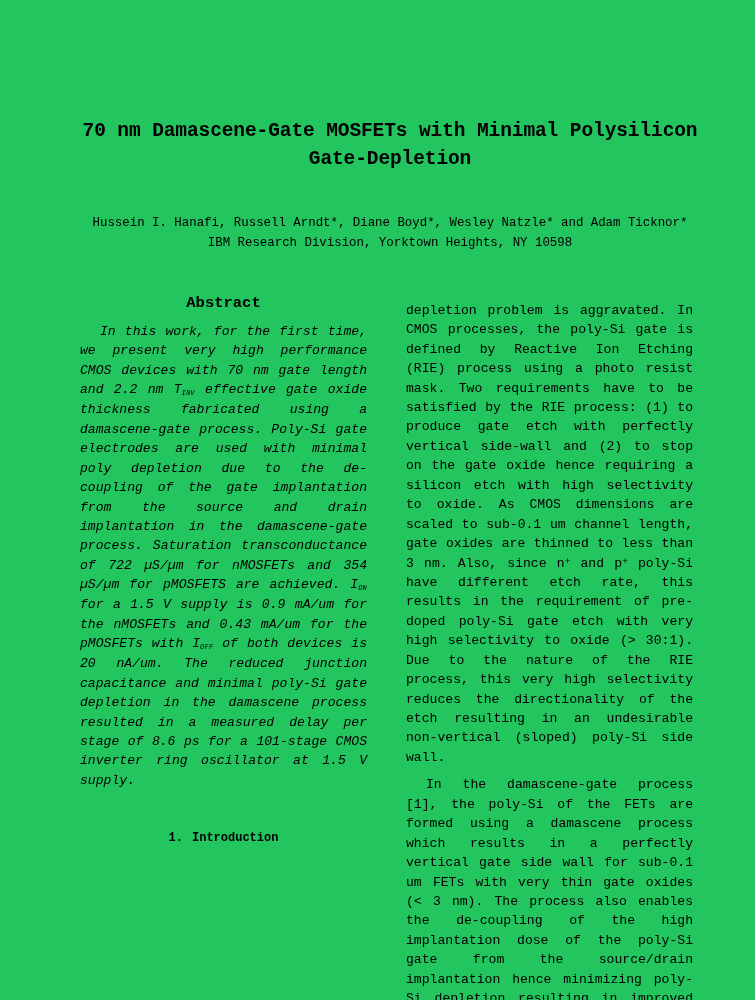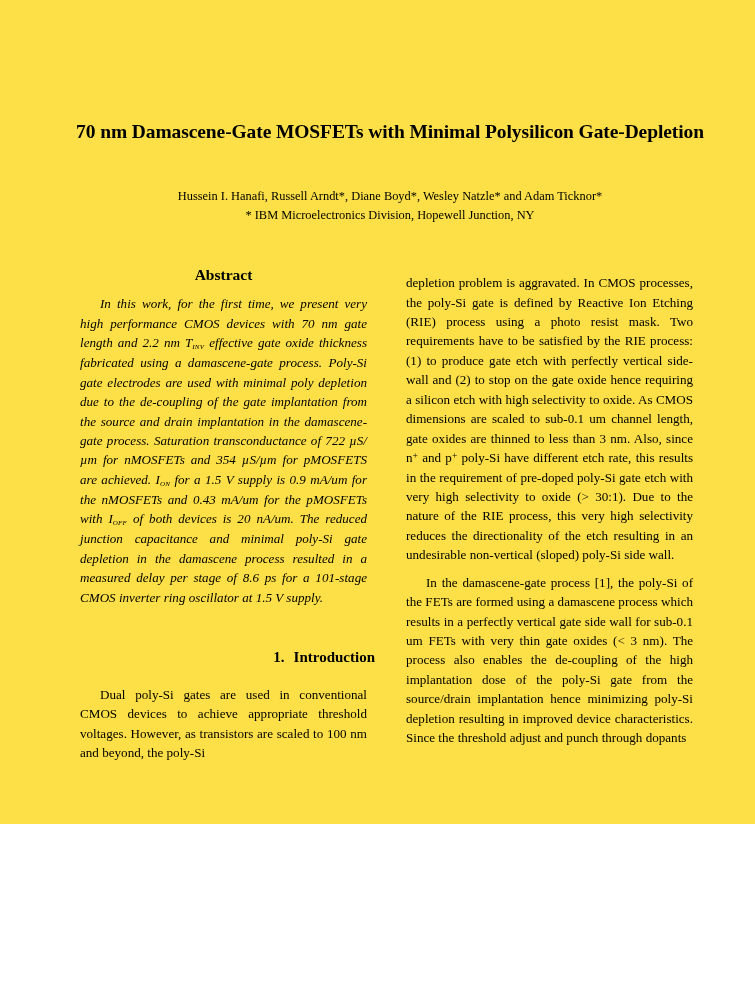--- a/index.html
+++ b/index.html
@@ -10,23 +10,24 @@
   body {
     width: 755px;
     height: 1000px;
     font-family: "Liberation Serif", "DejaVu Serif", serif;
     color: #000000;
     overflow: hidden;
   }
   .page {
     position: relative;
     width: 755px;
-    height: 824px;
-    background: #fde047;
+    height: 1000px;
+    background: #22c55e;
     box-sizing: border-box;
+    font-family: Liberation Mono, monospace;
   }
   .content {
     position: absolute;
     left: 72px;
     top: 0;
     width: 636px;
   }
 
   
   .title {
@@ -76,27 +77,27 @@
     text-justify: inter-word;
     hyphens: none;
   }
   p.indent { text-indent: 20px; }
 
   .abstract-body {
     font-style: italic;
   }
 
   .section-head {
-    font-size: 15px;
+    font-size: 12px;
     font-weight: bold;
     margin: 0;
     padding-top: 33px;
     padding-bottom: 9px;
     line-height: 1.3;
-    text-align: right;
+    text-align: center;
   }
   .section-head .num { margin-right: 9px; }
 
   sub {
     font-size: 0.72em;
     vertical-align: -0.22em;
     font-variant: small-caps;
     letter-spacing: 0.2px;
   }
   sup {
@@ -108,34 +109,33 @@
 </head>
 <body>
 
 <div class="page">
   <div class="content">
 
     <h1 class="title">70 nm Damascene-Gate MOSFETs with Minimal Polysilicon Gate-Depletion</h1>
 
     <div class="authors">
       <div>Hussein I. Hanafi, Russell Arndt*, Diane Boyd*, Wesley Natzle* and Adam Ticknor*</div>
-      <div>* IBM Microelectronics Division, Hopewell Junction, NY</div>
+      <div>IBM Research Division, Yorktown Heights, NY 10598</div>
     </div>
 
     <div class="columns">
 
       <div class="col">
 
         <h2 class="abstract-head">Abstract</h2>
 
         <p class="abstract-body indent"><span>In this work, for the first time, we present very high performance CMOS devices with 70 nm gate length and 2.2 nm </span><span class="nowrap"><span>T</span><sub>inv</sub></span><span> effective gate oxide thickness fabricated using a damascene-gate process. Poly-Si gate electrodes are used with minimal poly depletion due to the de-coupling of the gate implantation from the source and drain implantation in the damascene-gate process. Saturation transconductance of 722 µS/µm for nMOSFETs and 354 µS/µm for pMOSFETS are achieved. </span><span class="nowrap"><span>I</span><sub>on</sub></span><span> for a 1.5 V supply is 0.9 mA/um for the nMOSFETs and 0.43 mA/um for the pMOSFETs with </span><span class="nowrap"><span>I</span><sub>off</sub></span><span> of both devices is 20 nA/um.  The reduced junction capacitance and minimal poly-Si gate depletion in the damascene process resulted in a measured delay per stage of 8.6 ps for a 101-stage CMOS inverter ring oscillator at 1.5 V supply.</span></p>
 
         <h2 class="section-head"><span class="num">1.</span><span>Introduction</span></h2>
 
-        <p class="indent">Dual poly-Si gates are used in conventional CMOS devices to achieve appropriate threshold voltages. However, as transistors are scaled to 100 nm and beyond, the poly-Si</p>
 
       </div>
 
       <div class="col">
 
         <p><span>depletion problem is aggravated. In CMOS processes, the poly-Si gate is defined by Reactive Ion Etching (RIE) process using a photo resist mask. Two requirements have to be satisfied by the RIE process: (1) to produce gate etch with perfectly vertical side-wall and (2) to stop on the gate oxide hence requiring a silicon etch with high selectivity to oxide. As CMOS dimensions are scaled to sub-0.1 um channel length, gate oxides are thinned to less than 3 nm. Also, since n</span><sup>+</sup><span> and p</span><sup>+</sup><span> poly-Si have different etch rate, this results in the requirement of pre-doped poly-Si gate etch with very high selectivity to oxide (&gt; 30:1). Due to the nature of the RIE process, this very high selectivity reduces the directionality of the etch resulting in an undesirable non-vertical (sloped) poly-Si side wall.</span></p>
 
         <p class="indent">In the damascene-gate process [1], the poly-Si of the FETs are formed using a damascene process which results in a perfectly vertical gate side wall for sub-0.1 um FETs with very thin gate oxides (&lt; 3 nm). The process also enables the de-coupling of the high implantation dose of the poly-Si gate from the source/drain implantation hence minimizing poly-Si depletion resulting in improved device characteristics. Since the threshold adjust and punch through dopants</p>
 
       </div>

